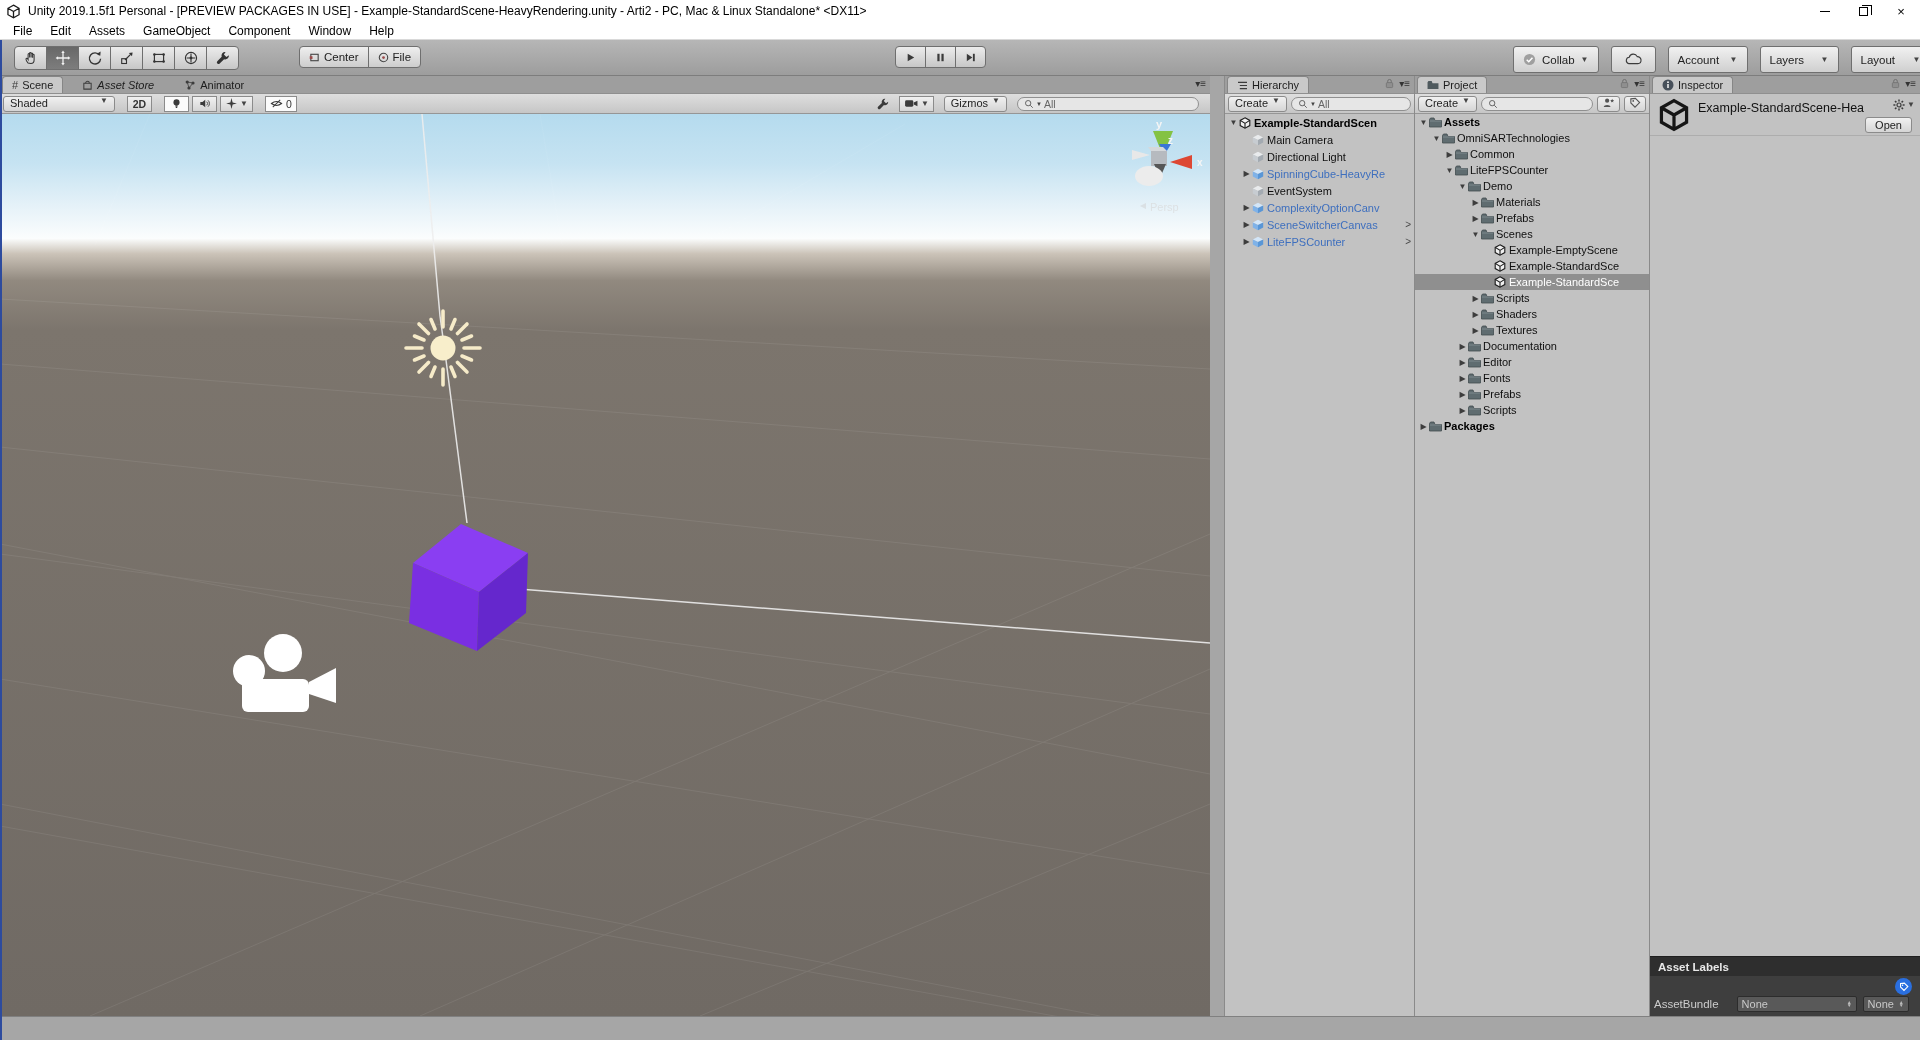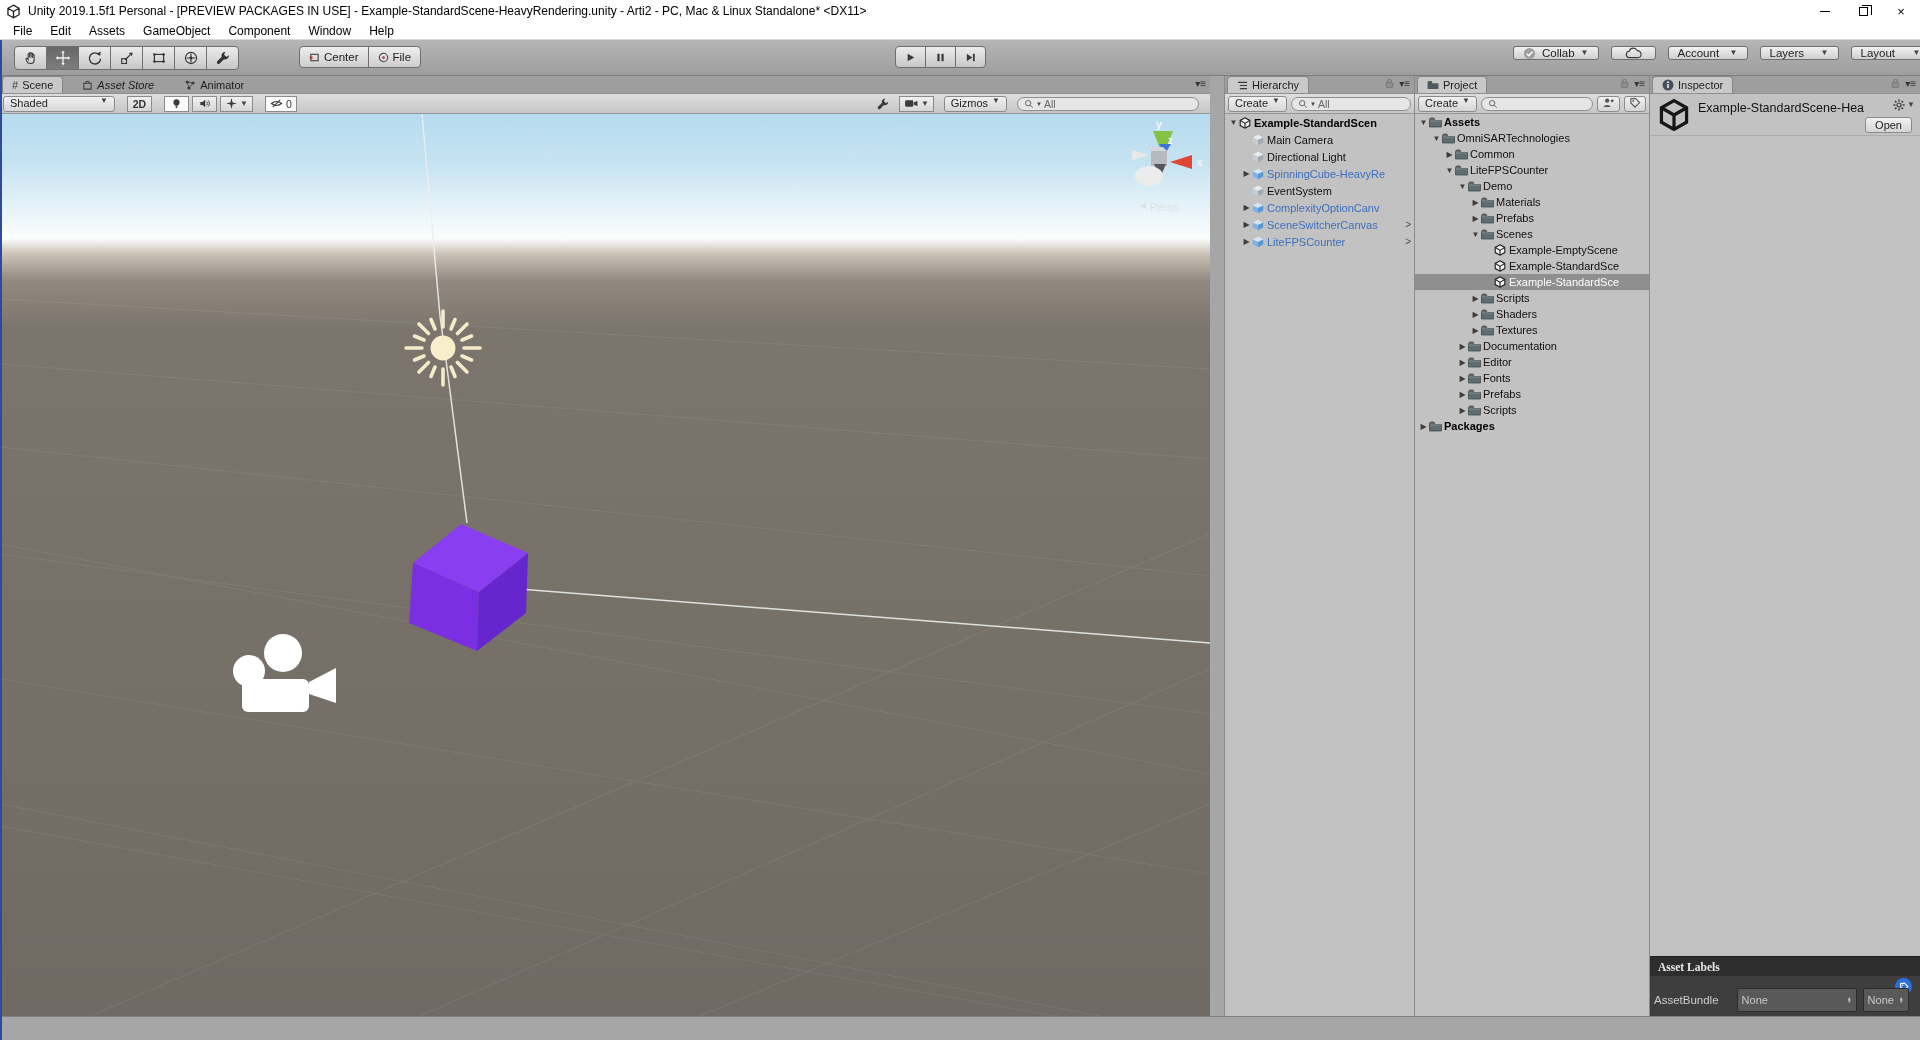--- a/index.html
+++ b/index.html
@@ -26,21 +26,21 @@
   .toolgroup { position:absolute; top:6px; display:flex; }
   .tbtn { width:33px; height:24px; display:flex; align-items:center; justify-content:center; background:linear-gradient(#ececec,#c7c7c7); border:1px solid #6f6f6f; margin-left:-1px; }
   .tbtn:first-child { border-radius:4px 0 0 4px; margin-left:0; }
   .tbtn:last-child { border-radius:0 4px 4px 0; }
   .tbtn.active { background:linear-gradient(#686868,#7d7d7d); }
   .tbtn.active svg path, .tbtn.active svg rect, .tbtn.active svg circle { stroke:#f2f2f2; }
   .tbtn.active svg .fillpart { fill:#f2f2f2; stroke:none; }
   .labelbtn { height:22px; display:flex; align-items:center; gap:4px; padding:0 9px; background:linear-gradient(#efefef,#cdcdcd); border:1px solid #6f6f6f; font-size:11.5px; color:#222; margin-left:-1px; }
   .labelbtn:first-child { border-radius:4px 0 0 4px; margin-left:16px; }
   .labelbtn:last-child { border-radius:0 4px 4px 0; }
-  .dbtn { height:14px; display:flex; align-items:center; gap:6px; padding:0 9px; background:linear-gradient(#f1f1f1,#cfcfcf); border:1px solid #6f6f6f; border-radius:3px; font-size:11.5px; color:#222; }
+  .dbtn { height:27px; display:flex; align-items:center; gap:6px; padding:0 9px; background:linear-gradient(#f1f1f1,#cfcfcf); border:1px solid #6f6f6f; border-radius:3px; font-size:11.5px; color:#222; }
   .caret { font-size:8px; color:#444; line-height:1; }
 
   
   .panel { position:absolute; top:76px; bottom:24px; background:#c2c2c2; }
   .tabstrip { height:18px; background:#9e9e9e; display:flex; align-items:flex-end; position:relative; border-bottom:1px solid #8f8f8f; }
   .tab { height:17px; display:flex; align-items:center; gap:4px; padding:0 9px; font-size:11px; color:#1d1d1d; margin-left:2px; white-space:nowrap; }
   .tab.active { background:#c9c9c9; border:1px solid #868686; border-bottom:none; border-radius:4px 4px 0 0; }
   .strip-icons { position:absolute; right:4px; top:2px; display:flex; align-items:center; gap:5px; color:#333; font-size:10px; }
   .ptoolbar { height:20px; background:linear-gradient(#dedede,#c6c6c6); border-bottom:1px solid #969696; display:flex; align-items:center; padding:0 3px; gap:4px; }
   .mini-btn { height:16px; display:flex; align-items:flex-start; gap:4px; padding:0 6px; background:linear-gradient(#f1f1f1,#d5d5d5); border:1px solid #8b8b8b; border-radius:3px; font-size:11px; color:#222; white-space:nowrap; }
@@ -67,25 +67,25 @@
   #inspector-panel { left:1649px; width:271px; border-left:1px solid #8a8a8a; }
 
   
   .insp-header { position:relative; height:42px; border-bottom:1px solid #adadad; }
   .insp-logo { position:absolute; left:7px; top:4px; }
   .insp-name { position:absolute; left:48px; top:7px; width:198px; font-size:12.5px; color:#111; white-space:nowrap; overflow:hidden; }
   .insp-gear { position:absolute; right:5px; top:5px; display:flex; align-items:center; gap:2px; }
   .open-btn { position:absolute; right:8px; top:23px; height:16px; padding:0 9px; background:linear-gradient(#f1f1f1,#d5d5d5); border:1px solid #8b8b8b; border-radius:3px; font-size:11px; color:#222; display:flex; align-items:center; }
 
   .asset-labels { position:absolute; left:0; right:0; bottom:0; height:60px; }
-  .al-header { height:20px; background:#2e2e2e; color:#e8e8e8; font-size:11.5px; font-weight:bold; display:flex; align-items:center; padding-left:8px; border-top:1px solid #1f1f1f;font-family:Liberation Serif, serif; }
+  .al-header { height:20px; background:#2e2e2e; color:#e8e8e8; font-size:11.5px; font-weight:bold; display:flex; align-items:center; padding-left:8px; border-top:1px solid #1f1f1f; }
   .al-body { height:40px; background:#3e3e3e; position:relative; }
   .al-tagbtn { position:absolute; right:8px; top:2px; width:17px; height:17px; border-radius:50%; background:#2a6fe0; display:flex; align-items:center; justify-content:center; }
   .al-row { position:absolute; left:4px; right:3px; bottom:4px; display:flex; align-items:center; gap:6px; color:#cccccc; font-size:11.5px; }
-  .al-dd { height:24px; background:#595959; border:1px solid #2c2c2c; border-radius:2px; color:#c9c9c9; font-size:11px; display:flex; align-items:center; justify-content:space-between; padding:0 4px; }
+  .al-dd { height:16px; background:#595959; border:1px solid #2c2c2c; border-radius:2px; color:#c9c9c9; font-size:11px; display:flex; align-items:center; justify-content:space-between; padding:0 4px; }
   .dd-arrows { display:flex; flex-direction:column; line-height:3.5px; font-size:5px; color:#bdbdbd; }
 
   .statusbar { position:absolute; left:0; bottom:0; width:1920px; height:24px; background:#a6a6a6; border-top:1px solid #808080; }
 
   .flex-sp { flex:1; }
   svg { display:block; }
 </style>
 </head>
 <body>
 

